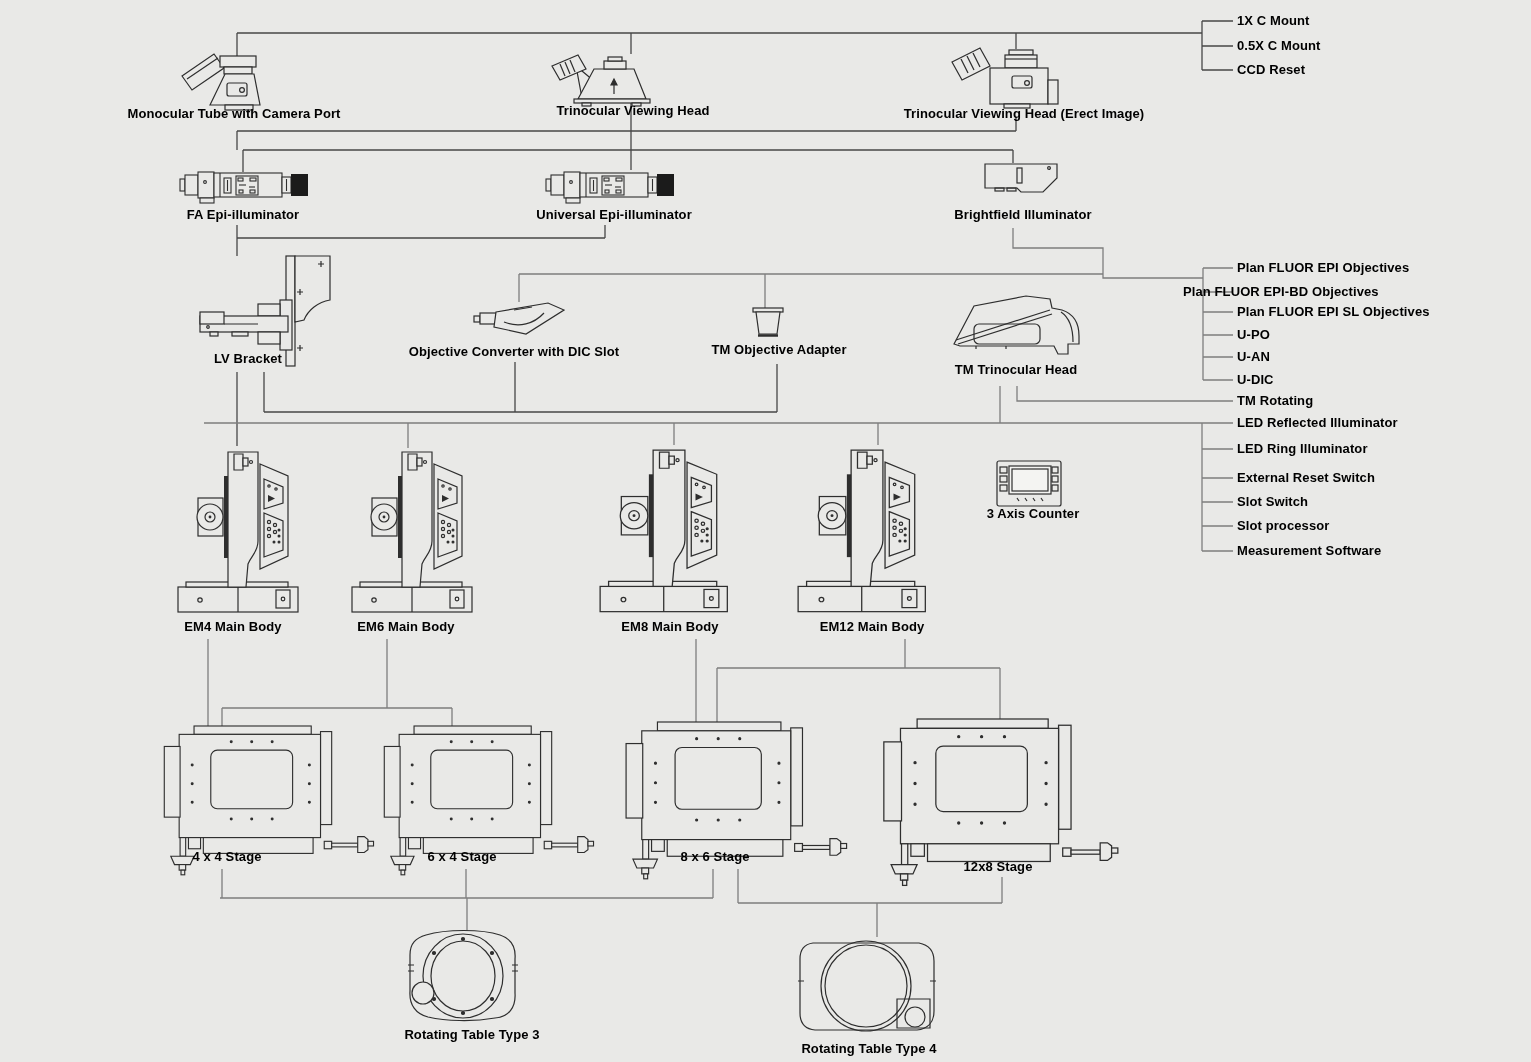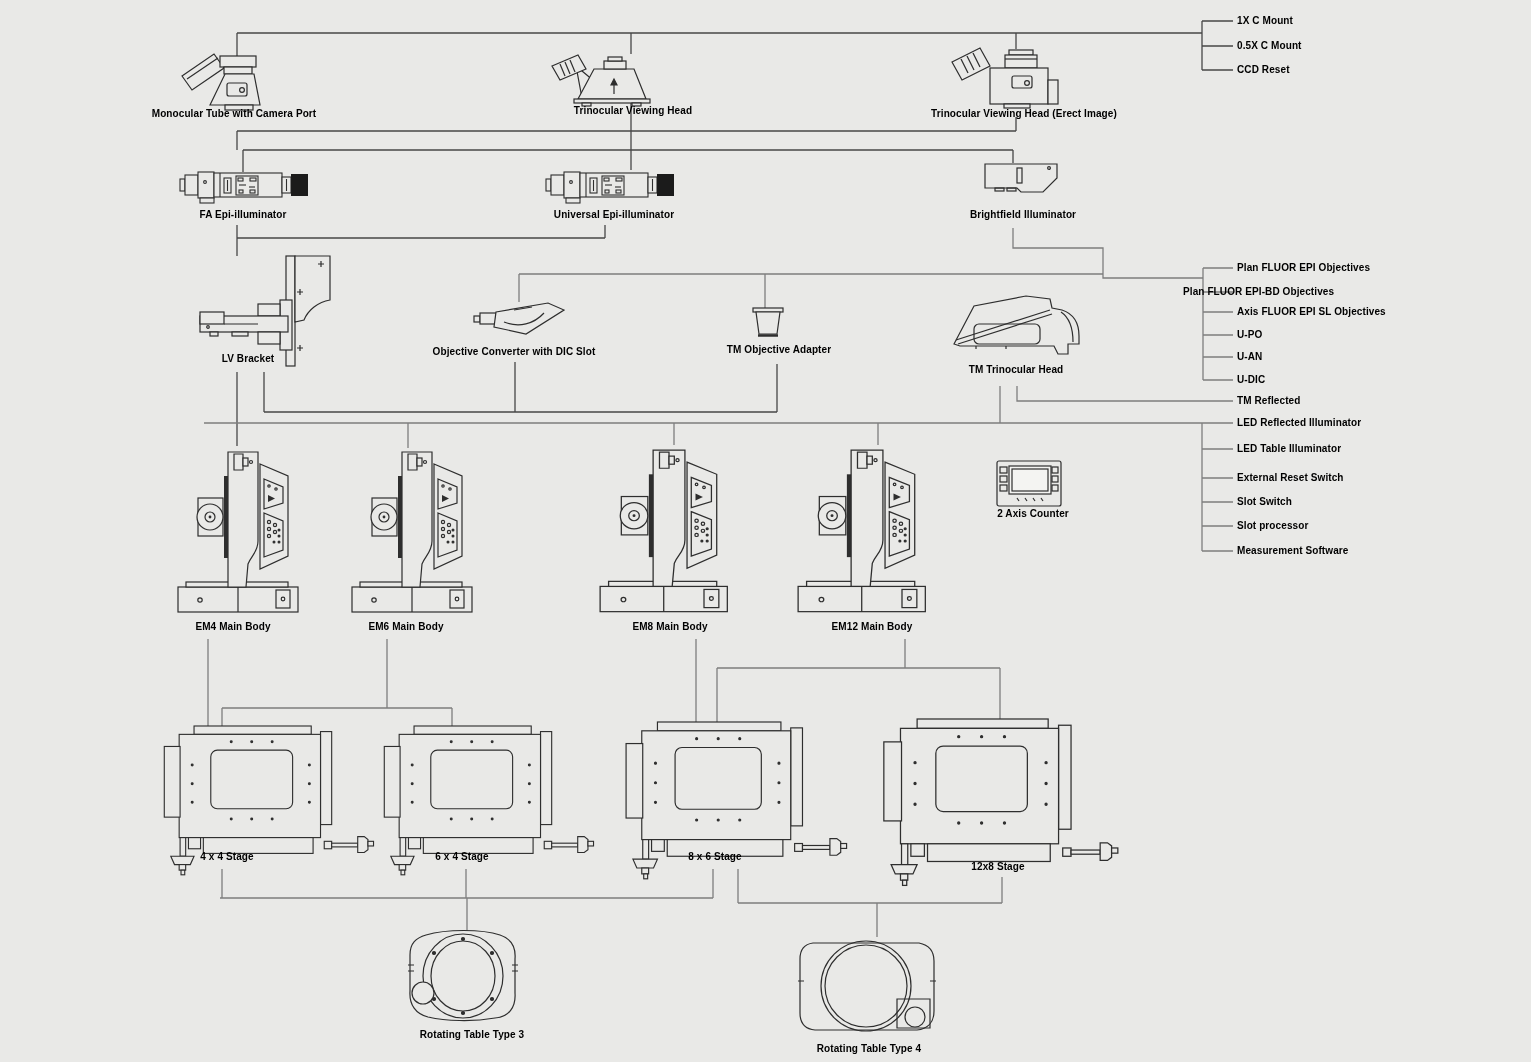--- a/index.html
+++ b/index.html
@@ -6,21 +6,21 @@
   #canvas{
     position:relative;
     width:1531px;height:1062px;
     background:#e9e9e7;
     font-family:"Liberation Sans",sans-serif;
     overflow:hidden;
   }
   #art{position:absolute;left:0;top:0;}
   .lbl{
     position:absolute;
-    font-size:10px;
+    font-size:13px;
     font-weight:bold;
     color:#000;
     white-space:nowrap;
     letter-spacing:0.1px;
     transform:translateX(-50%);
     line-height:14px;
   }
   .lbl-left{transform:none;}
 </style>
 </head>
@@ -290,38 +290,38 @@
   <div class="lbl" style="left:614px;top:208px">Universal Epi-illuminator</div>
   <div class="lbl" style="left:1023px;top:208px">Brightfield Illuminator</div>
 
   <div class="lbl" style="left:248px;top:352px">LV Bracket</div>
   <div class="lbl" style="left:514px;top:345px">Objective Converter with DIC Slot</div>
   <div class="lbl" style="left:779px;top:343px">TM Objective Adapter</div>
   <div class="lbl" style="left:1016px;top:363px">TM Trinocular Head</div>
 
   <div class="lbl lbl-left" style="left:1237px;top:261px">Plan FLUOR EPI Objectives</div>
   <div class="lbl lbl-left" style="left:1183px;top:285px">Plan FLUOR EPI-BD Objectives</div>
-  <div class="lbl lbl-left" style="left:1237px;top:305px">Axis FLUOR EPI SL Objectives</div>
+  <div class="lbl lbl-left" style="left:1237px;top:305px">Plan FLUOR EPI SL Objectives</div>
   <div class="lbl lbl-left" style="left:1237px;top:328px">U-PO</div>
   <div class="lbl lbl-left" style="left:1237px;top:350px">U-AN</div>
   <div class="lbl lbl-left" style="left:1237px;top:373px">U-DIC</div>
-  <div class="lbl lbl-left" style="left:1237px;top:394px">TM Reflected</div>
+  <div class="lbl lbl-left" style="left:1237px;top:394px">TM Rotating</div>
 
   <div class="lbl lbl-left" style="left:1237px;top:416px">LED Reflected Illuminator</div>
-  <div class="lbl lbl-left" style="left:1237px;top:442px">LED Table Illuminator</div>
+  <div class="lbl lbl-left" style="left:1237px;top:442px">LED Ring Illuminator</div>
   <div class="lbl lbl-left" style="left:1237px;top:471px">External Reset Switch</div>
   <div class="lbl lbl-left" style="left:1237px;top:495px">Slot Switch</div>
   <div class="lbl lbl-left" style="left:1237px;top:519px">Slot processor</div>
   <div class="lbl lbl-left" style="left:1237px;top:544px">Measurement Software</div>
 
   <div class="lbl" style="left:233px;top:620px">EM4 Main Body</div>
   <div class="lbl" style="left:406px;top:620px">EM6 Main Body</div>
   <div class="lbl" style="left:670px;top:620px">EM8 Main Body</div>
   <div class="lbl" style="left:872px;top:620px">EM12 Main Body</div>
-  <div class="lbl" style="left:1033px;top:507px">2 Axis Counter</div>
+  <div class="lbl" style="left:1033px;top:507px">3 Axis Counter</div>
 
   <div class="lbl" style="left:227px;top:850px">4 x 4 Stage</div>
   <div class="lbl" style="left:462px;top:850px">6 x 4 Stage</div>
   <div class="lbl" style="left:715px;top:850px">8 x 6 Stage</div>
   <div class="lbl" style="left:998px;top:860px">12x8 Stage</div>
 
   <div class="lbl" style="left:472px;top:1028px">Rotating Table Type 3</div>
   <div class="lbl" style="left:869px;top:1042px">Rotating Table Type 4</div>
 
 </div>

